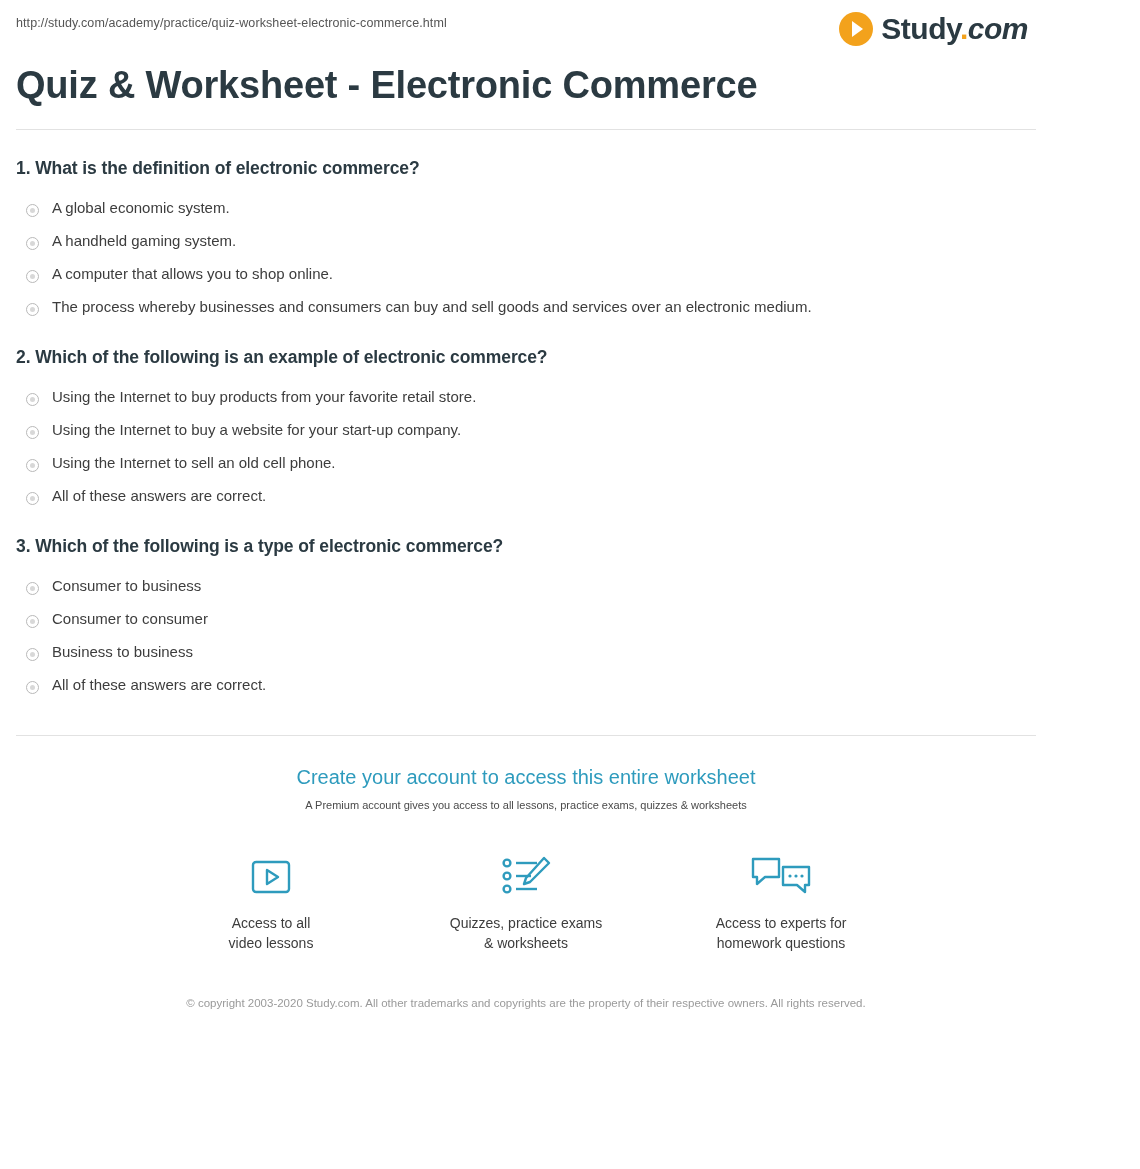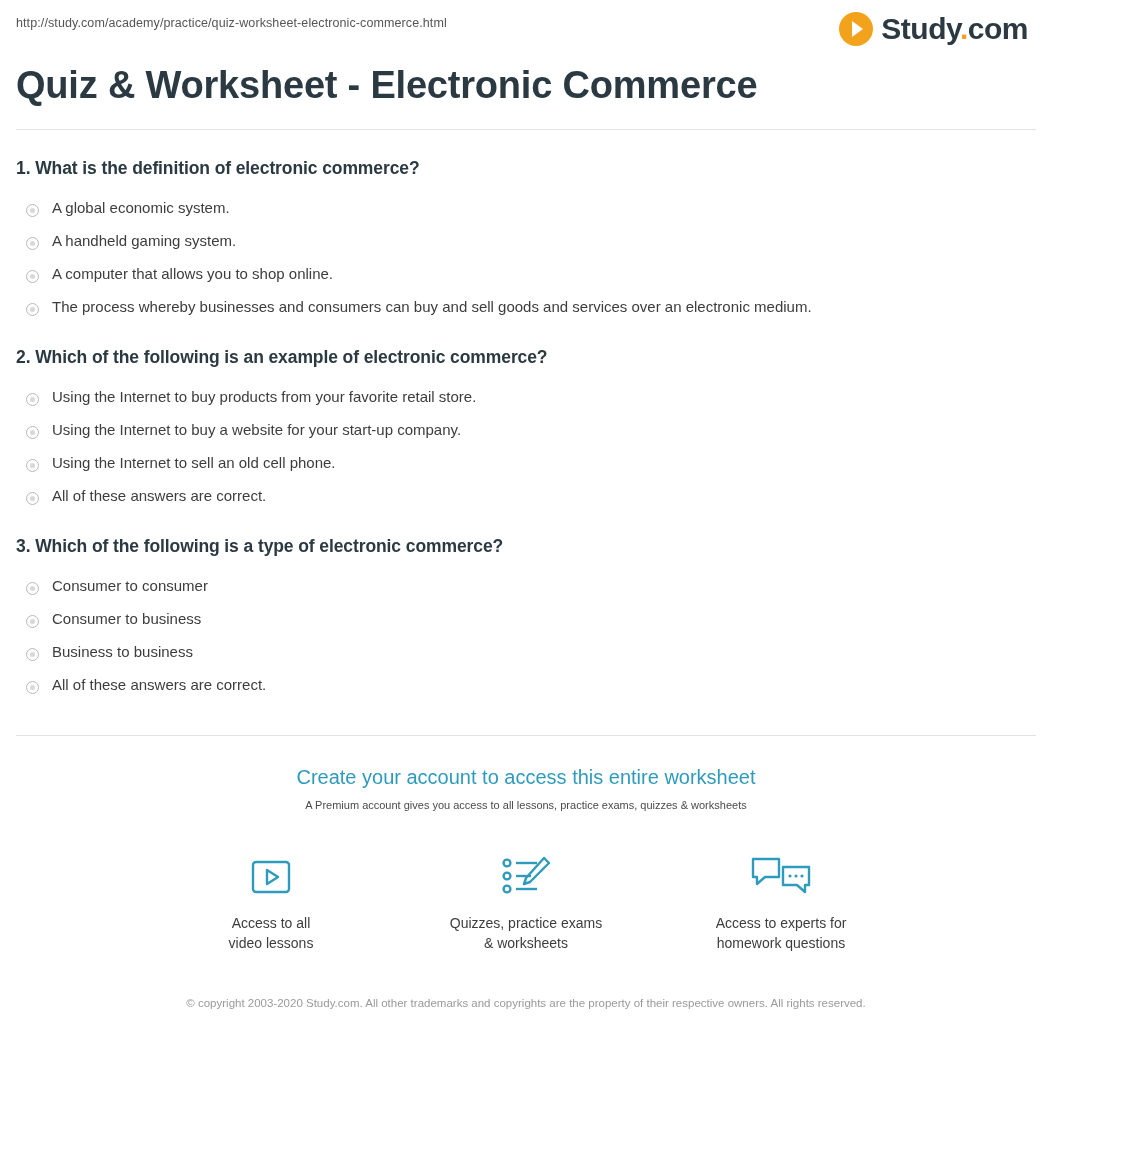--- a/index.html
+++ b/index.html
@@ -58,21 +58,21 @@
     border-top: 8px solid transparent;
     border-bottom: 8px solid transparent;
   }
   .logo-text {
     font-size: 30px;
     font-weight: 700;
     color: #2b3a42;
     letter-spacing: -.5px;
   }
   .logo-text .dot { color: #f3a21c; }
-  .logo-text .com { color: #2b3a42; }
+  .logo-text .com { color: #2b3a42; font-style: italic; }
 
   
   h1.page-title {
     font-size: 38px;
     font-weight: 700;
     color: #2b3a42;
     margin: 16px 0 0 0;
     padding: 0 0 22px 0;
     letter-spacing: -.2px;
   }
@@ -229,25 +229,25 @@
       <div class="choice">
         <span class="radio"></span>
         <span class="choice-label">All of these answers are correct.</span>
       </div>
     </div>
 
     <div class="question">
       <p class="q-text">3. Which of the following is a type of electronic commerce?</p>
       <div class="choice">
         <span class="radio"></span>
+        <span class="choice-label">Consumer to business</span>
+      </div>
+      <div class="choice">
+        <span class="radio"></span>
         <span class="choice-label">Consumer to consumer</span>
-      </div>
-      <div class="choice">
-        <span class="radio"></span>
-        <span class="choice-label">Consumer to business</span>
       </div>
       <div class="choice">
         <span class="radio"></span>
         <span class="choice-label">Business to business</span>
       </div>
       <div class="choice">
         <span class="radio"></span>
         <span class="choice-label">All of these answers are correct.</span>
       </div>
     </div>

